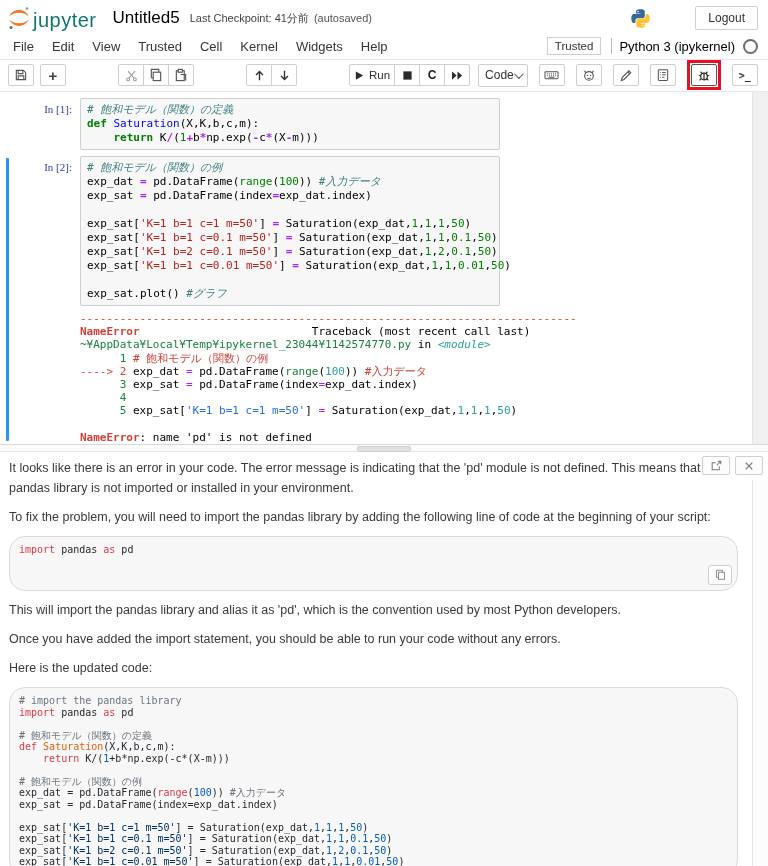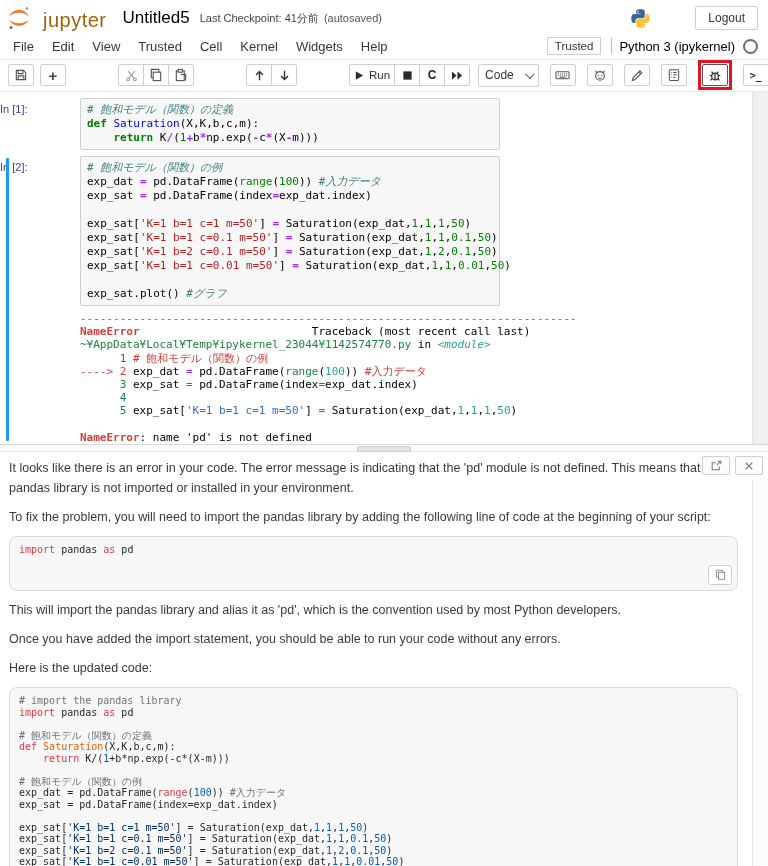--- a/index.html
+++ b/index.html
@@ -2,21 +2,21 @@
 <html><head>
 <meta charset="utf-8">
 <style>
   html,body{margin:0;padding:0;}
   body{width:768px;height:866px;overflow:hidden;background:#fff;font-family:"Liberation Sans",sans-serif;color:#333;}
   .app{width:768px;height:866px;display:flex;flex-direction:column;}
 
   
   .hdr{height:30px;display:flex;align-items:center;padding:3px 10px 0 8px;background:#fff;}
   .logo{display:flex;align-items:flex-end;cursor:pointer;}
-  .logo-text{font-size:20px;color:#a16207;letter-spacing:.5px;margin-left:13px;line-height:20px;}
+  .logo-text{font-size:20px;color:#0f766e;letter-spacing:.5px;margin-left:3px;line-height:20px;}
   .nb-title{font-size:17px;color:#000;margin-left:16px;cursor:pointer;}
   .chk{font-size:11px;color:#444;margin-left:10px;}
   .auto{font-size:11px;color:#555;margin-left:5px;}
   .spacer{flex:1;}
   .pylogo{margin-right:44px;display:flex;align-items:center;}
   .logout{font-size:12px;color:#333;background:#fff;border:1px solid #cfcfcf;border-radius:2px;padding:4px 12px;cursor:pointer;}
 
   
   .menubar{height:26px;display:flex;align-items:center;padding:0 10px 0 4px;border-bottom:1px solid #e7e7e7;background:#fff;}
   .mi{font-size:13px;color:#373737;padding:4px 9px;cursor:pointer;}
@@ -27,35 +27,35 @@
 
   
   .toolbar{height:28px;display:flex;align-items:center;padding:1px 8px 2px 8px;border-bottom:1px solid #e7e7e7;background:#fff;}
   .tbtn{height:22px;min-width:26px;border:1px solid #cfcfcf;border-radius:2px;background:#fff;display:flex;align-items:center;justify-content:center;font-size:11px;color:#333;cursor:pointer;box-sizing:border-box;padding:0 4px;}
   .tgroup{display:flex;margin-left:6px;padding-left:46px;}
   .tgroup .tbtn{border-radius:0;margin-left:-1px;}
   .tgroup .tbtn:first-child{border-radius:2px 0 0 2px;margin-left:0;}
   .tgroup .tbtn:last-child{border-radius:0 2px 2px 0;}
   .single{margin-left:6px;}
   .wide{margin-left:11px;}
-  .tsel{margin-left:8px;width:90px;height:23px;border:1px solid #cfcfcf;border-radius:2px;background:#fff;display:flex;align-items:center;font-size:12px;color:#333;padding:0 6px;cursor:pointer;box-sizing:border-box;gap:11px;}
+  .tsel{margin-left:8px;width:90px;height:23px;border:1px solid #cfcfcf;border-radius:2px;background:#fff;display:flex;align-items:center;font-size:12px;color:#333;padding:0 6px;cursor:pointer;box-sizing:border-box;}
   .chev{margin-left:auto;width:6px;height:6px;border-right:1.4px solid #555;border-bottom:1.4px solid #555;transform:rotate(45deg) translateY(-2px);}
   .plus{font-size:15px;font-weight:bold;color:#444;}
   .runlab{margin-left:4px;font-size:11.5px;}
   .glyph{font-size:11px;color:#222;}
   .term{font-family:"DejaVu Sans Mono",monospace;font-size:10px;font-weight:bold;color:#333;}
   .redbox{border:3px solid #e81123;padding:1px;margin:-4px 0 -4px 11px;background:#fff;z-index:3;}
   .redbox .tbtn{border-color:#555;}
 
   
   .notebook{position:relative;height:352px;background:#fff;overflow:hidden;padding-top:6px;box-sizing:border-box;}
   .nbscroll{position:absolute;top:0;right:0;width:15px;height:100%;background:#f0f0f0;border-left:1px solid #e3e3e3;cursor:pointer;}
   .selbar{position:absolute;left:6px;top:66px;bottom:3px;width:3px;background:#2196f3;border-radius:1px;}
   .cellrow{display:flex;margin-bottom:6px;}
-  .prompt{width:80px;flex:0 0 80px;text-align:left;padding:5px 8px 0 0;font-family:Liberation Sans, sans-serif;font-size:11px;color:#303F9F;box-sizing:border-box;white-space:nowrap;}
+  .prompt{width:80px;flex:0 0 80px;text-align:right;padding:5px 8px 0 0;font-family:Liberation Serif, serif;font-size:11px;color:#303F9F;box-sizing:border-box;white-space:nowrap;}
   .inputbox{width:420px;border:1px solid #cfcfcf;border-radius:2px;background:#f7f7f7;padding:4px 6px;box-sizing:border-box;cursor:text;}
   .cl{font-family:"DejaVu Sans Mono",monospace;font-size:11px;line-height:14px;white-space:pre;}
   .outputrow{display:flex;margin-top:6px;}
   .outspace{width:80px;flex:0 0 80px;}
   .traceback .cl{line-height:13.2px;}
   
   .s-cm{color:#408080;font-style:italic;}
   .s-kw{color:#008000;font-weight:bold;}
   .s-nm{color:#008000;}
   .s-st{color:#BA2121;}
@@ -76,21 +76,21 @@
   
   .divider{height:8px;background:#fbfbfb;border-top:1px solid #d9d9d9;border-bottom:1px solid #e9e9e9;position:relative;cursor:row-resize;box-sizing:border-box;}
   .handle{position:absolute;left:50%;top:1px;transform:translateX(-50%);width:52px;height:4px;background:#e2e2e2;border:1px solid #cfcfcf;border-radius:2px;}
 
   
   .pager{flex:1;position:relative;background:#fff;padding:6px 30px 0 9px;box-sizing:border-box;overflow:hidden;}
   .pager p{margin:0 0 9px;font-size:12.5px;line-height:20px;color:#3a3a3a;}
   .pgbtns{position:absolute;top:4px;right:5px;display:flex;gap:5px;z-index:2;}
   .pgbtn{width:26px;height:17px;border:1px solid #cfcfcf;border-radius:2px;background:#fcfcfc;display:flex;align-items:center;justify-content:center;cursor:pointer;}
   .pgscroll{position:absolute;top:28px;right:0;bottom:0;width:15px;border-left:1px solid #e5e5e5;background:#fcfcfc;cursor:pointer;}
-  .codeblock{background:#f7f7f7;border:1px solid #dadada;border-radius:8px;padding:7px 9px;margin:0 0 9px;position:relative;}
+  .codeblock{background:#f7f7f7;border:1px solid #dadada;border-radius:16px;padding:7px 9px;margin:0 0 9px;position:relative;}
   .codeblock .cl{font-size:10px;line-height:11.5px;}
   .cb1{min-height:26px;padding-bottom:20px;}
   .copybtn{position:absolute;right:5px;bottom:5px;width:22px;height:18px;border:1px solid #cfcfcf;border-radius:3px;background:#fff;display:flex;align-items:center;justify-content:center;cursor:pointer;}
   
   .s-gkw{color:#d73a49;}
   .s-gcm{color:#6a737d;}
   .s-gst{color:#032f62;}
   .s-gnm{color:#005cc5;}
   .s-gfn{color:#e36209;}
   .s-gpl{color:#24292e;}

